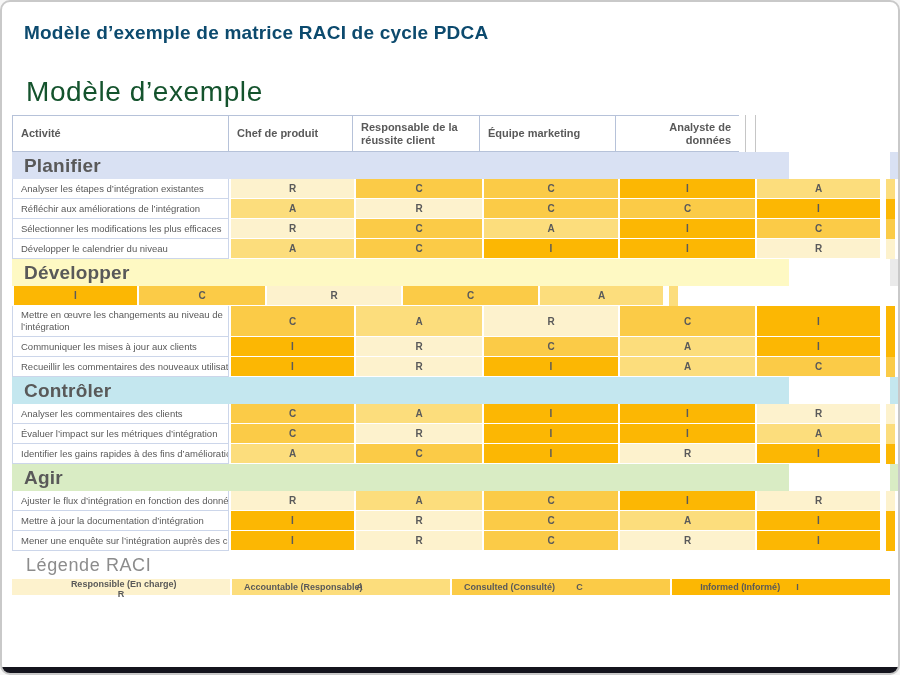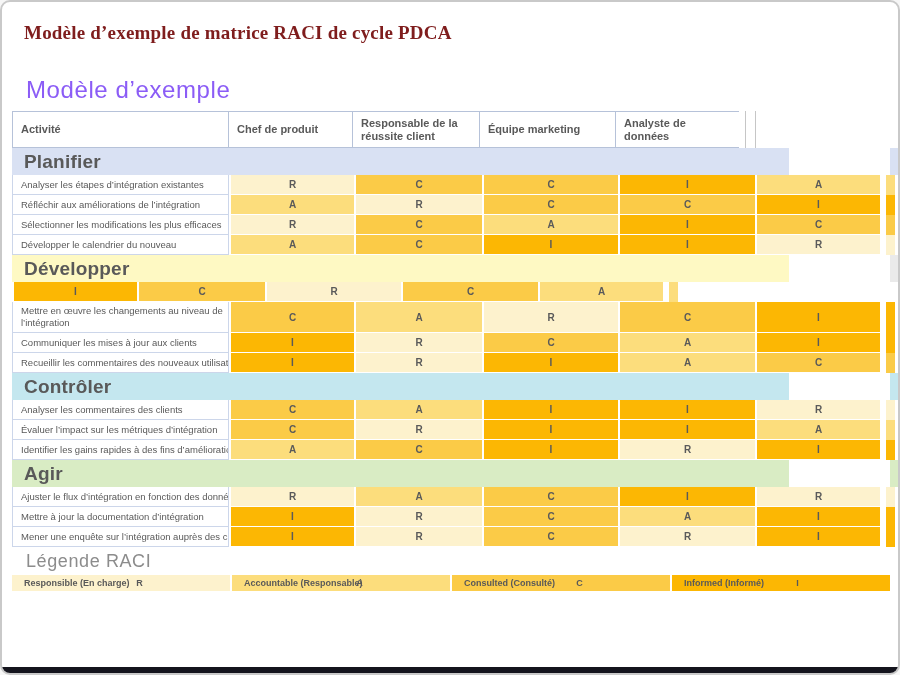--- a/index.html
+++ b/index.html
@@ -9,37 +9,37 @@
   }
   .card {
     position:absolute; inset:0; background:#ffffff;
     border:2px solid #c9c9c9; border-radius:10px;
     box-sizing:border-box; overflow:hidden;
   }
   .bottom-bar { position:absolute; left:0; right:0; bottom:0; height:6px; background:#14141d; }
 
   .page-title {
     margin:20px 0 0 22px; font-size:19px; font-weight:bold;
-    color:#7f1d1d; letter-spacing:0.2px;font-family:Liberation Serif, serif;
+    color:#0c4a6e; letter-spacing:0.2px;
   }
   .sheet-title {
-    margin:32px 5px 7px 24px; font-size:24px; font-weight:normal;
-    color:#8b5cf6; letter-spacing:0.6px;
+    margin:32px 5px 7px 24px; font-size:28px; font-weight:normal;
+    color:#14532d; letter-spacing:0.6px;
   }
   .legend-title {
     margin:4px 0 3px 24px; font-size:18px; font-weight:normal;
     color:#8c8c8c; letter-spacing:0.6px;
   }
 
   .raci-table { margin-left:10px; }
   .trow { display:flex; align-items:stretch; }
 
   
   .c0 { width:217px; } .c1 { width:125px; } .c2 { width:128px; }
-  .c3 { width:136px; } .c4 { width:137px; } .c5 { width:125px; }
+  .c3 { width:136px; } .c4 { width:137px; } .c5 { width:125px;text-align:right; }
 
   .hcell {
     box-sizing:border-box; display:flex; align-items:center;
     padding:3px 8px; height:37px; background:#fff;
     border:1px solid #b6c2d9; margin-right:-1px;
     font-size:11px; font-weight:bold; color:#595959; line-height:1.15;
   }
 
   .band { display:flex;gap:48px; }
   .band-main {
@@ -63,21 +63,21 @@
   }
   .edge-gap { width:6px; background:#fff; }
   .edge { width:9px; }
   .edge.hdr { background:#fff; border-left:1px solid #c6c6c6; border-right:1px solid #c6c6c6; }
 
   .legend-row { display:flex; margin-left:10px; width:878px; height:16px; }
   .lcell {
     flex:1; display:flex; align-items:center; box-sizing:border-box;
     border-left:2px solid #fff; font-size:9px; font-weight:bold; color:#595959;
   }
-  .lcell:first-child { border-left:none; }
+  .lcell:first-child { border-left:none;flex-direction:column; }
   .llabel { padding-left:12px; width:57%; box-sizing:border-box; white-space:nowrap; }
   .lletter { font-weight:bold; }
 
   .footer {
     position:absolute; left:0; right:0; bottom:21px; text-align:center;
     font-style:italic; font-size:12px; color:#595959; letter-spacing:0.4px;
   }
 </style>
 </head>
 <body>
@@ -125,21 +125,21 @@
         <div class="acell c0">Sélectionner les modifications les plus efficaces</div>
         <div class="vcell c1" style="background: rgb(253, 242, 205);">R</div>
         <div class="vcell c2" style="background: rgb(251, 203, 71);">C</div>
         <div class="vcell c3" style="background: rgb(252, 221, 124);">A</div>
         <div class="vcell c4" style="background: rgb(252, 183, 3);">I</div>
         <div class="vcell c5" style="background: rgb(251, 203, 71);">C</div>
         <div class="edge-gap"></div>
         <div class="edge" style="background: rgb(251, 203, 71);"></div>
       </div>
       <div class="trow">
-        <div class="acell c0">Développer le calendrier du nouveau</div>
+        <div class="acell c0">Développer le calendrier du niveau</div>
         <div class="vcell c1" style="background: rgb(252, 221, 124);">A</div>
         <div class="vcell c2" style="background: rgb(251, 203, 71);">C</div>
         <div class="vcell c3" style="background: rgb(252, 183, 3);">I</div>
         <div class="vcell c4" style="background: rgb(252, 183, 3);">I</div>
         <div class="vcell c5" style="background: rgb(253, 242, 205);">R</div>
         <div class="edge-gap"></div>
         <div class="edge" style="background: rgb(253, 242, 205);"></div>
       </div>
       <div class="band">
         <div class="band-main" style="background: #fef9c3;">Développer</div>
@@ -265,20 +265,20 @@
       <span class="lletter">R</span>
     </div>
     <div class="lcell" style="background: rgb(252, 221, 124);">
       <span class="llabel">Accountable (Responsable)</span>
       <span class="lletter">A</span>
     </div>
     <div class="lcell" style="background: rgb(251, 203, 71);">
       <span class="llabel">Consulted (Consulté)</span>
       <span class="lletter">C</span>
     </div>
-    <div class="lcell" style="background: rgb(252, 183, 3);">
+    <div class="lcell" style="background: rgb(252, 183, 3); text-align: center;">
       <span class="llabel">Informed (Informé)</span>
       <span class="lletter">I</span>
     </div>
   </div>
 
   <div class="bottom-bar"></div>
 </div>
 
 </body></html>

